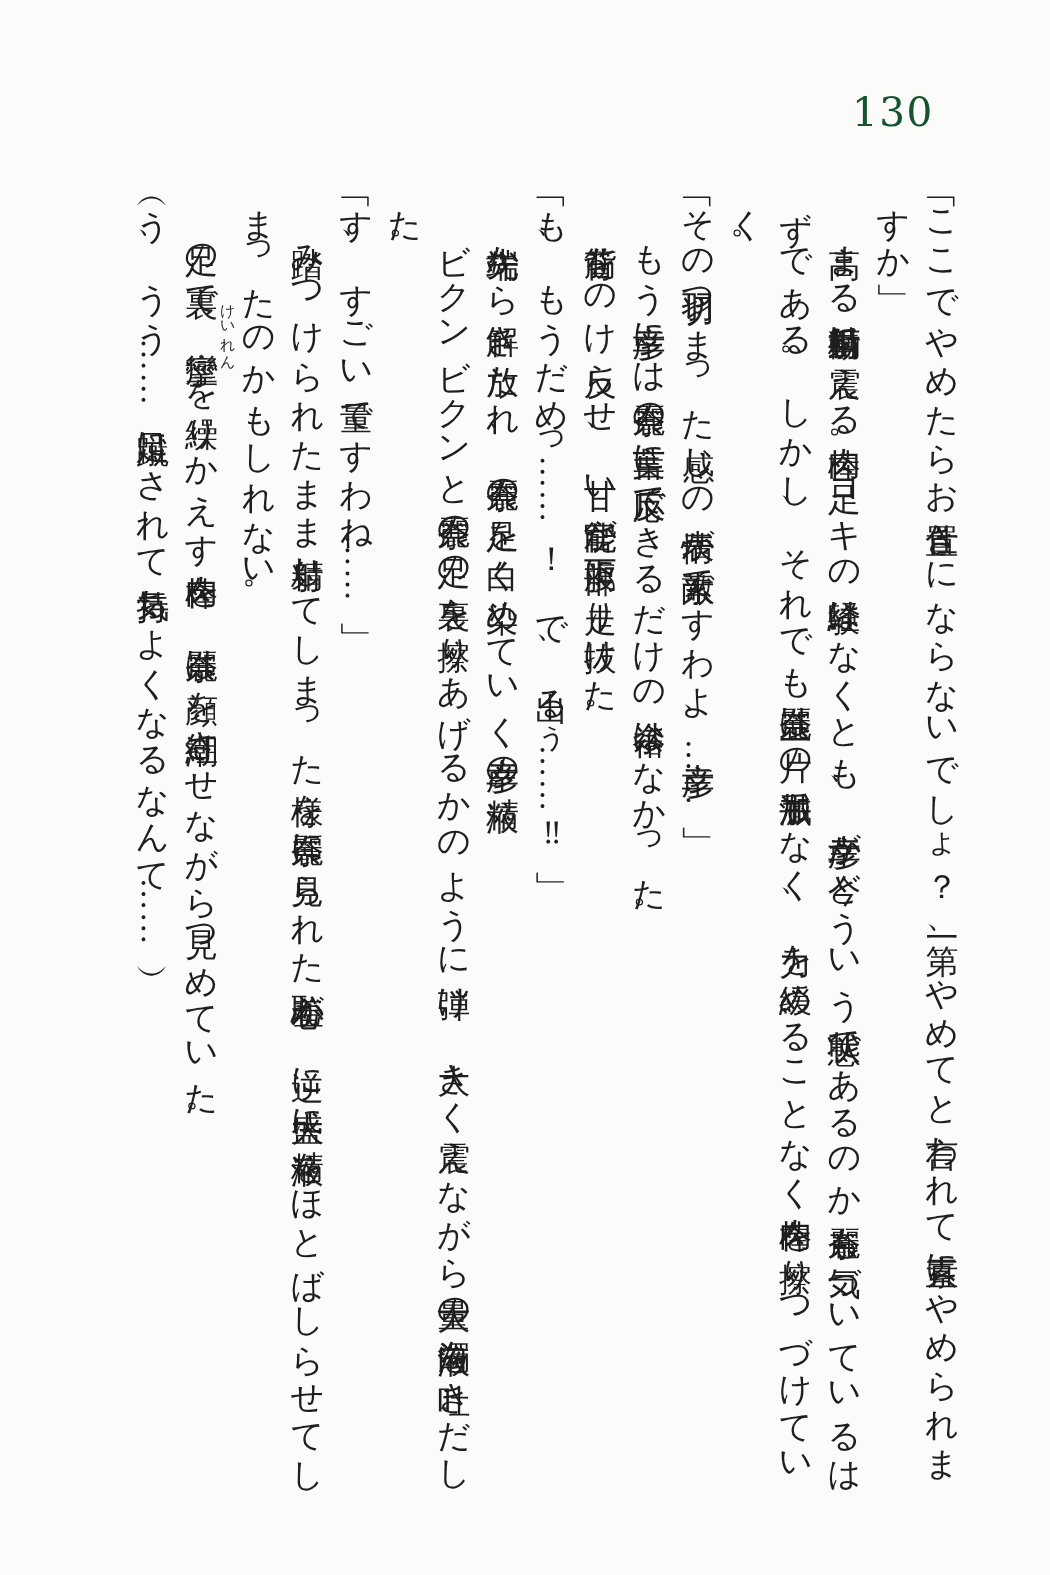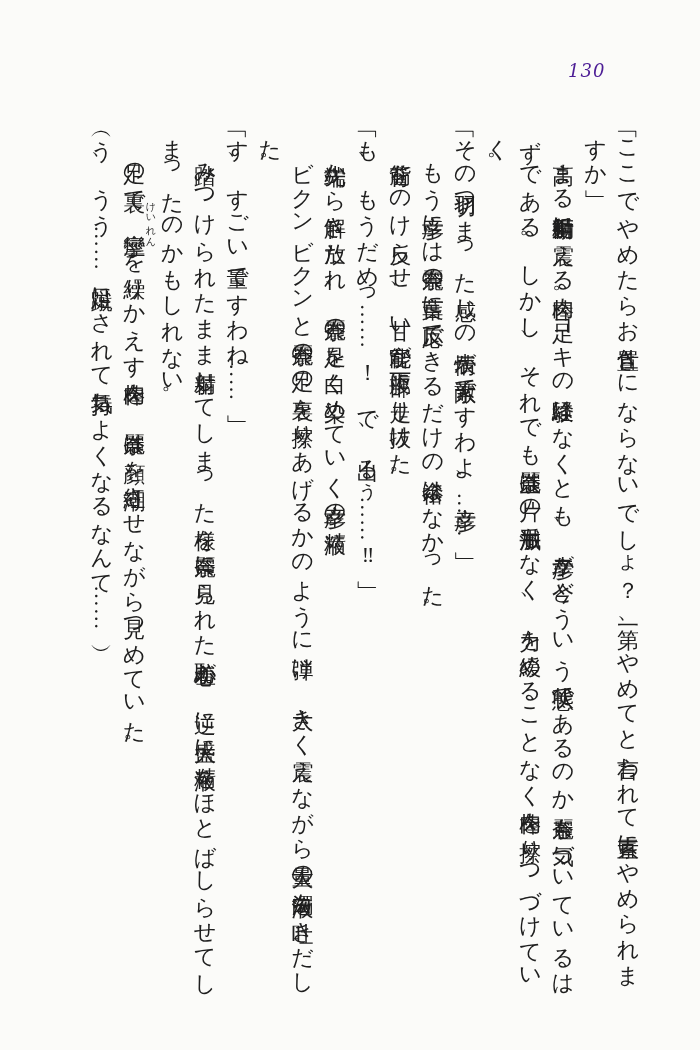--- a/index.html
+++ b/index.html
@@ -17,23 +17,22 @@
   }
   .page {
     position: absolute;
     inset: 0;
   }
   .page-number {
     position: absolute;
     top: 60px;
     left: 568px;
     font-family: "DejaVu Serif", serif;
-    font-style: italic;
-    font-size: 18px;
-    color: #4c1d95;
+    font-size: 27px;
+    color: #14532d;
     letter-spacing: 1px;
   }
   .text-block {
     position: absolute;
     top: 124px;
     right: 56px;
     height: 868px;
     writing-mode: vertical-rl;
     text-orientation: mixed;
     font-size: 22px;

